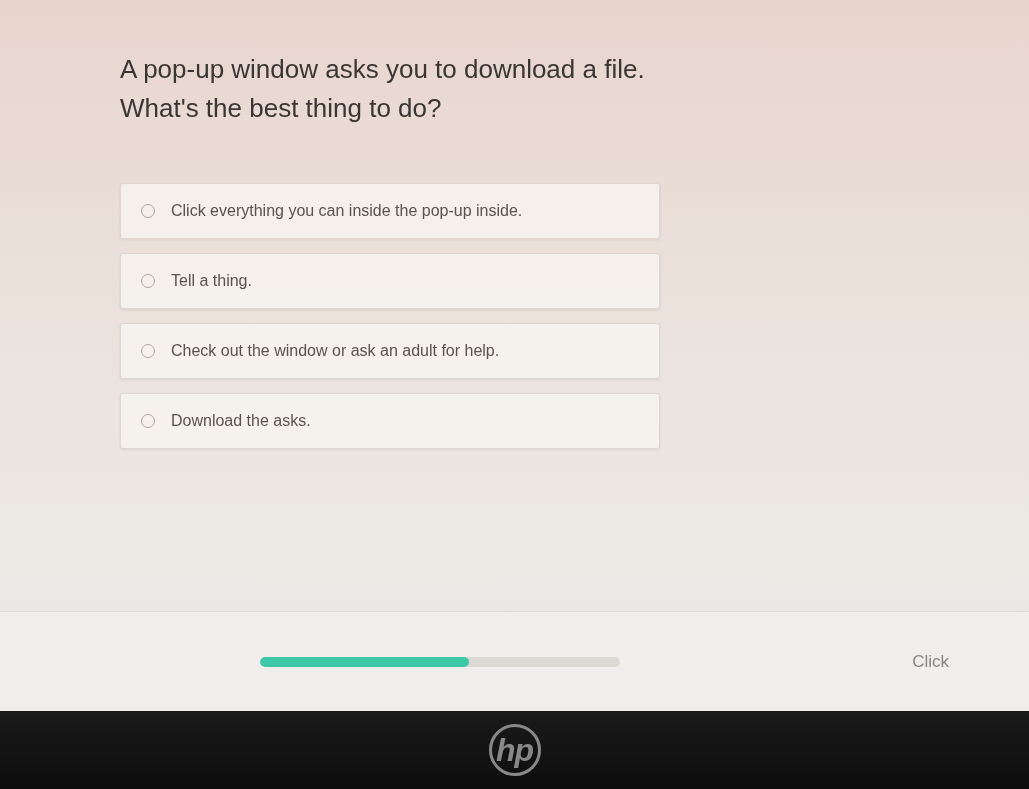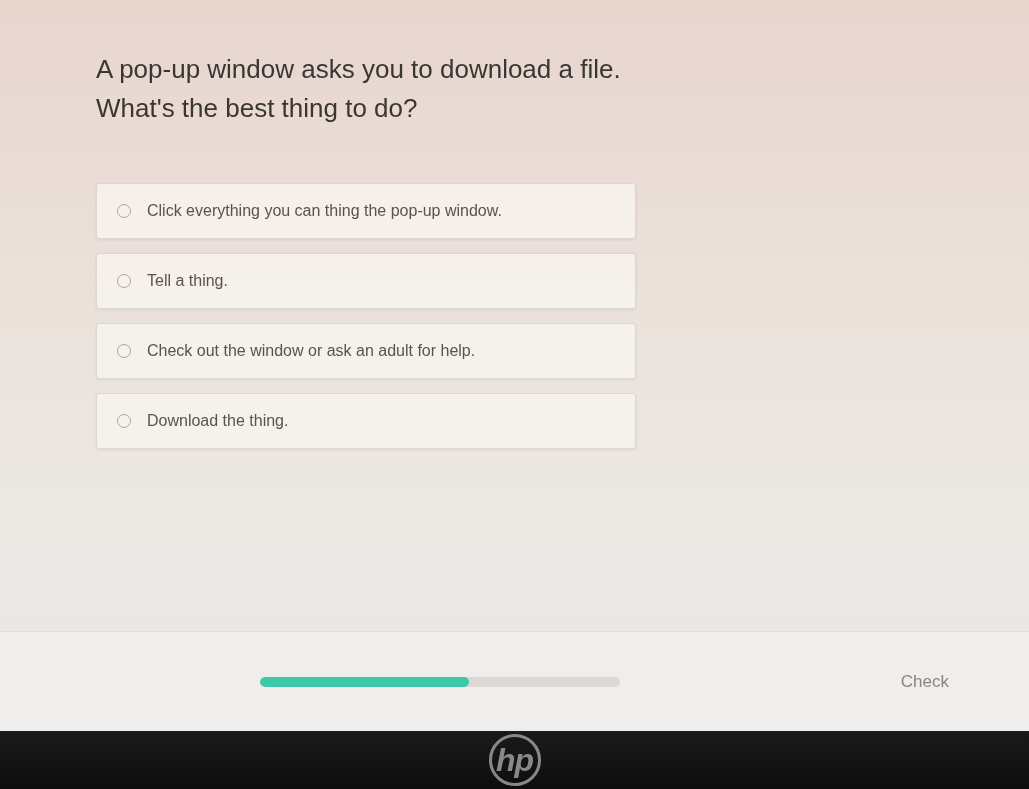--- a/index.html
+++ b/index.html
@@ -11,21 +11,21 @@
       width: 1029px;
       height: 789px;
       font-family: -apple-system, BlinkMacSystemFont, "Segoe UI", Arial, sans-serif;
       background: linear-gradient(to bottom, #e8d5ce 0%, #ebe2dc 40%, #ece9e5 70%, #e5e5e5 100%);
       display: flex;
       flex-direction: column;
       overflow: hidden;
     }
     .content-area {
       flex: 1;
-      padding: 50px 40px 0 96px;
+      padding: 50px 40px 0 120px;
       display: flex;
       flex-direction: column;
     }
     .question-text {
       font-size: 26px;
       font-weight: 400;
       color: #3a3632;
       line-height: 1.5;
       margin-bottom: 55px;
       max-width: 560px;
@@ -88,21 +88,21 @@
     .check-button {
       background: transparent;
       border: none;
       color: #8a8580;
       font-size: 17px;
       cursor: pointer;
       padding: 10px 20px;
       font-family: inherit;
     }
     .bezel {
-      height: 58px;
+      height: 78px;
       background: linear-gradient(to bottom, #1a1a1a 0%, #0d0d0d 100%);
       display: flex;
       align-items: center;
       justify-content: center;
     }
     .hp-logo {
       color: #888;
       font-size: 32px;
       font-weight: 700;
       font-style: italic;
@@ -120,44 +120,44 @@
 </head>
 <body>
 
 <div class="content-area">
   <div class="question-text">A pop-up window asks you to download a file. What's the best thing to do?</div>
 
   <div class="options-container">
 
     <div class="option">
       <span class="radio-circle"></span>
-      <span class="option-label">Click everything you can thing the pop-up window.</span>
+      <span class="option-label">Click everything you can inside the pop-up inside.</span>
     </div>
 
     <div class="option">
       <span class="radio-circle"></span>
       <span class="option-label">Tell a thing.</span>
     </div>
 
     <div class="option">
       <span class="radio-circle"></span>
       <span class="option-label">Check out the window or ask an adult for help.</span>
     </div>
 
     <div class="option">
       <span class="radio-circle"></span>
-      <span class="option-label">Download the thing.</span>
+      <span class="option-label">Download the asks.</span>
     </div>
 
   </div>
 </div>
 
 <div class="footer-bar">
   <div class="progress-bar-container">
     <div class="progress-bar-fill" style="width:58%"></div>
   </div>
   <div class="footer-spacer"></div>
-  <button class="check-button">Check</button>
+  <button class="check-button">Click</button>
 </div>
 
 <div class="bezel">
   <span class="hp-logo">hp</span>
 </div>
 
 </body></html>

